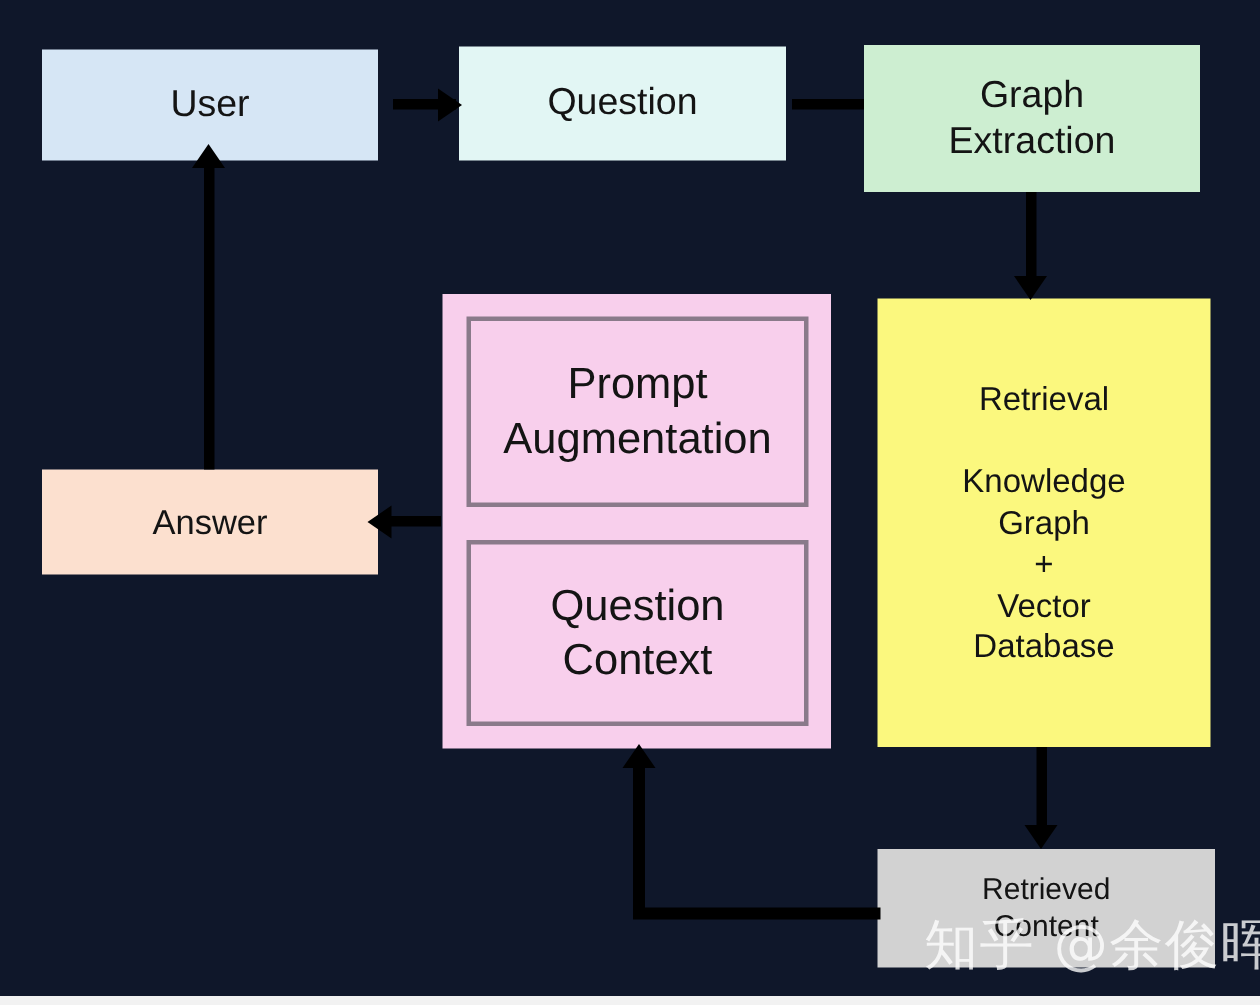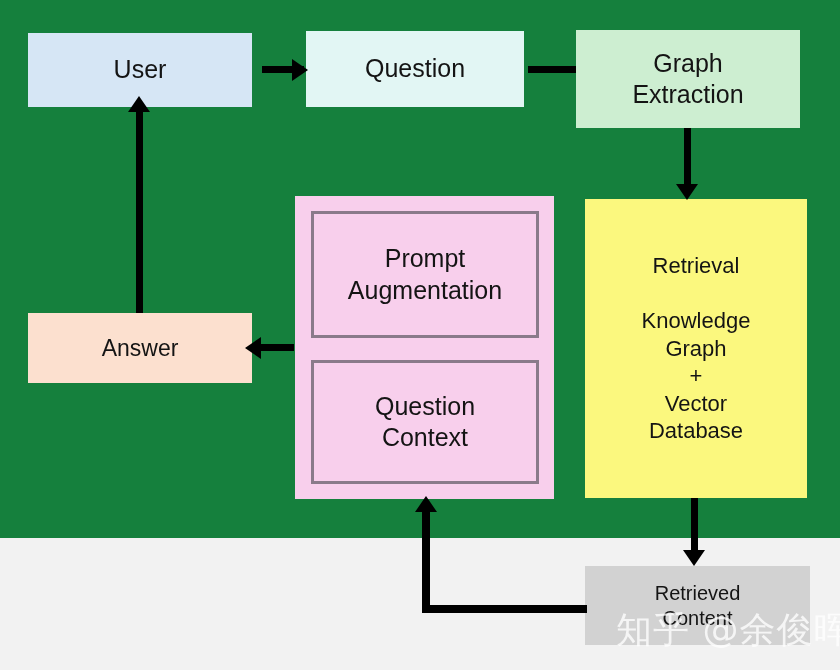--- a/index.html
+++ b/index.html
@@ -9,22 +9,22 @@
   body {
     width: 840px;
     height: 670px;
     background: #f2f2f2;
     font-family: "Liberation Sans", sans-serif;
     overflow: hidden;
   }
   #canvas {
     position: relative;
     width: 840px;
-    height: 538px;
-    background: #15803d;
+    height: 664px;
+    background: #0f172a;
   }
   .node {
     position: absolute;
     box-sizing: border-box;
     display: flex;
     align-items: center;
     justify-content: center;
     text-align: center;
     color: #141414;
     line-height: 1.25;
@@ -57,21 +57,21 @@
     display: block;
   }
   .inner-box {
     position: absolute;
     box-sizing: border-box;
     border: 3px solid #8a7a8a;
     display: flex;
     align-items: center;
     justify-content: center;
     text-align: center;
-    font-size: 25px;
+    font-size: 29px;
     color: #141414;
     line-height: 1.25;
     white-space: pre-line;
   }
   #node-prompt-augmentation {
     left: 16px;  top: 15px;  width: 228px; height: 127px;
   }
   #node-question-context {
     left: 16px;  top: 164px; width: 228px; height: 124px;
   }

